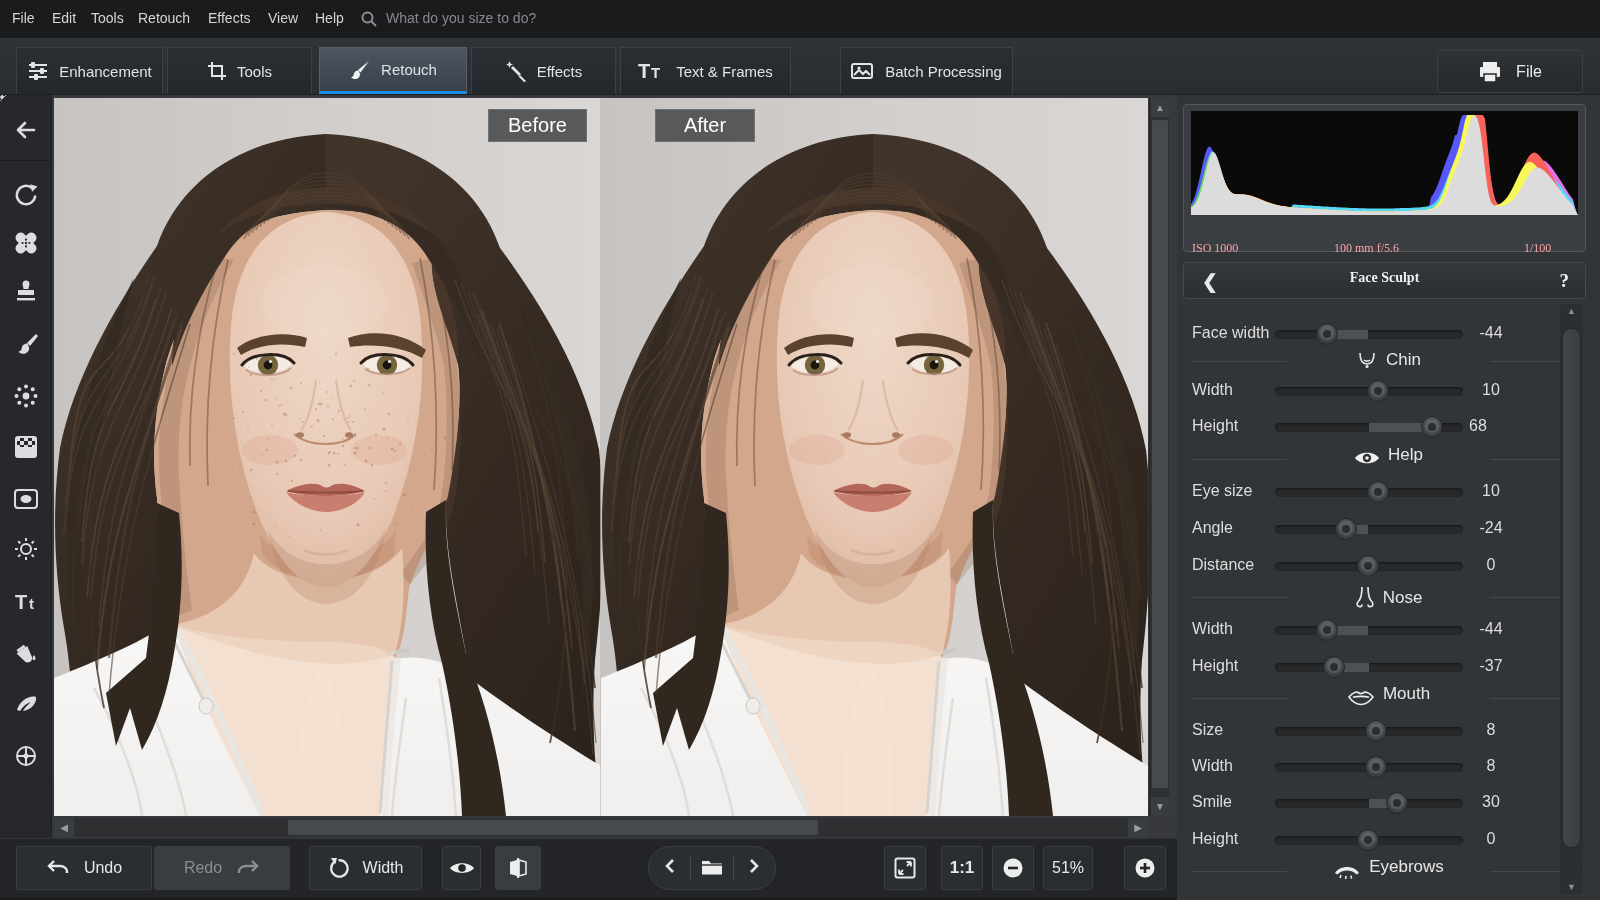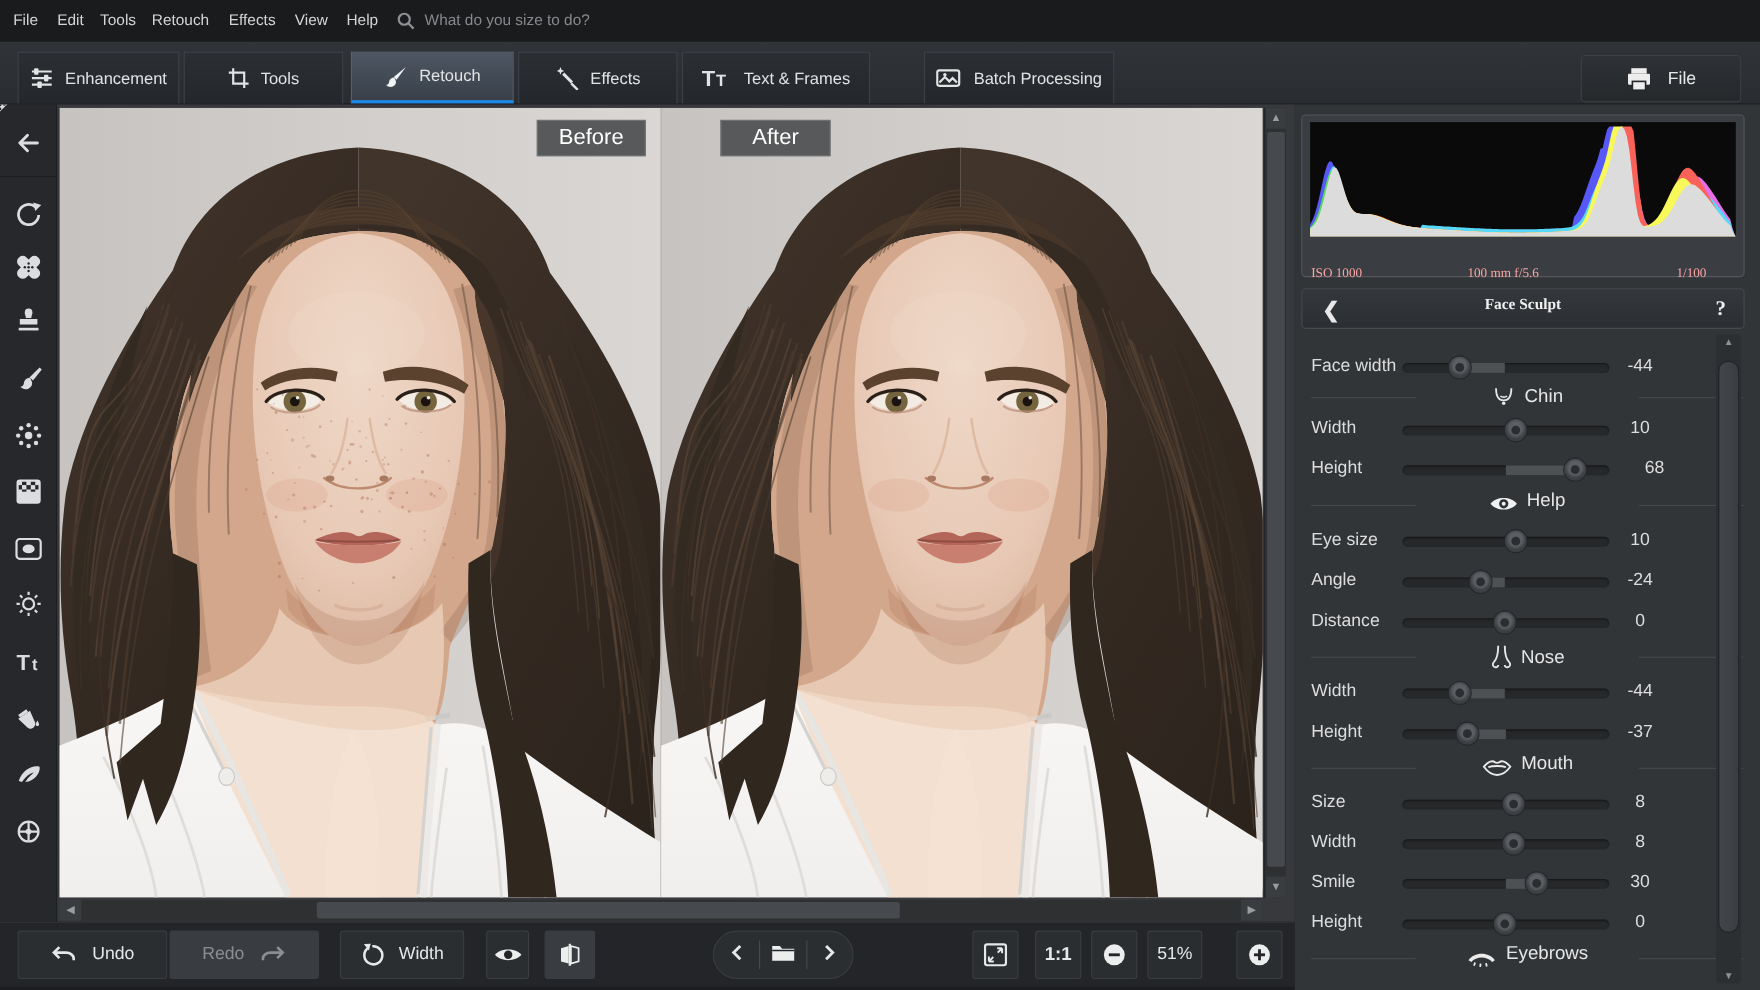--- a/index.html
+++ b/index.html
@@ -633,21 +633,21 @@
             <div class="knob" style="left:92px"></div>
           </div>
   <span class="val" style="left:292px;width:44px;text-align:center;position:absolute;top:2px;color:#ddd;font-size:16px">10</span>
 </div>
 <div class="srow" style="top:320px">
   <span class="lab">Height</span>
   <div class="track">
             <div class="fill" style="left:94px;width:64px"></div>
             <div class="knob" style="left:146px"></div>
           </div>
-  <span class="val" style="left:292px;width:44px;text-align:right;position:absolute;top:2px;color:#ddd;font-size:16px">68</span>
+  <span class="val" style="left:292px;width:44px;text-align:left;position:absolute;top:2px;color:#ddd;font-size:16px">68</span>
 </div>
 <div class="shead" style="top:353px">
   <span class="line" style="left:15px"></span>
   <span class="line" style="right:15px"></span>
   <svg width="26" height="18" viewBox="0 0 26 18">
             <path d="M1 9 C6 2 20 2 25 9 C20 16 6 16 1 9 Z" fill="#f0f0f0"></path>
             <circle cx="13" cy="9" r="4.2" fill="#2e3134"></circle>
             <circle cx="13" cy="9" r="1.8" fill="#f0f0f0"></circle>
           </svg><span style="position:relative;top:-3px">Help</span>
 </div>

